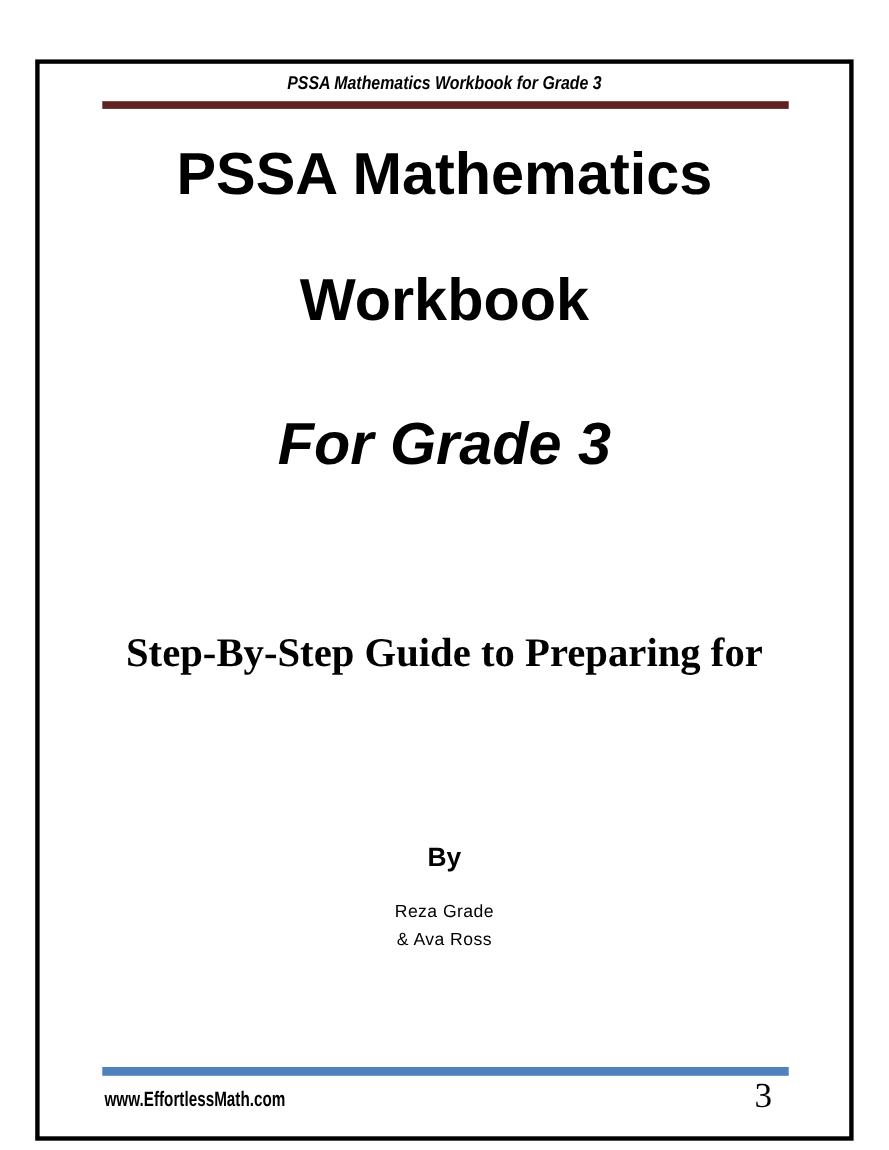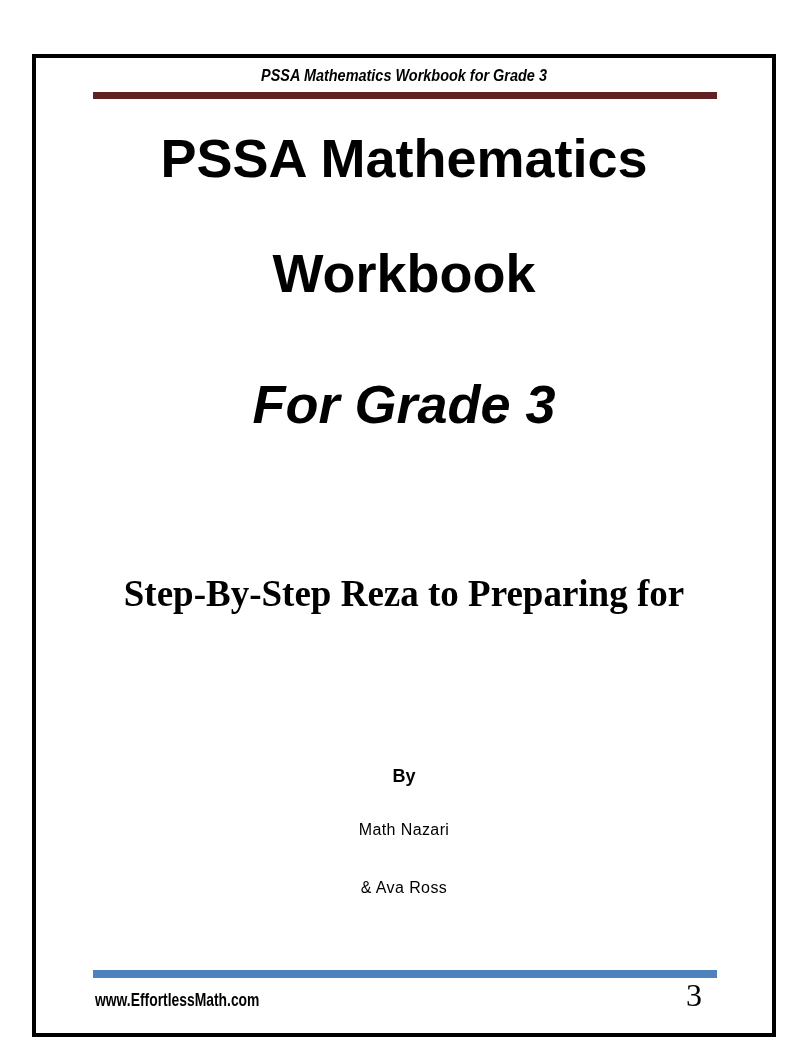--- a/index.html
+++ b/index.html
@@ -61,29 +61,29 @@
   .subtitle-line {
     font-family: "Liberation Serif", serif;
     font-size: 37px;
     font-weight: bold;
   }
   .subtitle-1 { top: 515px; }
   .subtitle-2 { top: 574px; }
 
   .by-label {
     top: 708px;
-    font-size: 18px;
+    font-size: 24px;
     font-weight: bold;
   }
   .author-line {
     font-size: 16px;
     letter-spacing: 0.4px;
   }
   .author-1 { top: 763px; }
-  .author-2 { top: 821px; }
+  .author-2 { top: 788px; }
 
   .footer-rule {
     position: absolute;
     top: 912px;
     left: 57px;
     width: 624px;
     height: 8px;
   }
   .footer-site {
     position: absolute;
@@ -115,26 +115,26 @@
   <div class="abs centered running-head">PSSA Mathematics Workbook for Grade 3</div>
 
   <div class="header-rule" style="background: rgb(95, 33, 34);"></div>
 
   <div class="abs centered title-line title-2">Workbook</div>
 
   <div class="abs centered title-line title-1">PSSA Mathematics</div>
 
   <div class="abs centered title-line title-3">For Grade 3</div>
 
-  <div class="abs centered subtitle-line subtitle-1">Step-By-Step Reza to Preparing for</div>
+  <div class="abs centered subtitle-line subtitle-1">Step-By-Step Guide to Preparing for</div>
 
 
   <div class="abs centered by-label">By</div>
 
-  <div class="abs centered author-line author-1">Math Nazari</div>
+  <div class="abs centered author-line author-1">Reza Grade</div>
 
   <div class="abs centered author-line author-2">&amp; Ava Ross</div>
 
   <div class="footer-rule" style="background: rgb(79, 129, 189);"></div>
 
   <div class="footer-site">www.EffortlessMath.com</div>
 
   <div class="page-number">3</div>
 
 </div>

